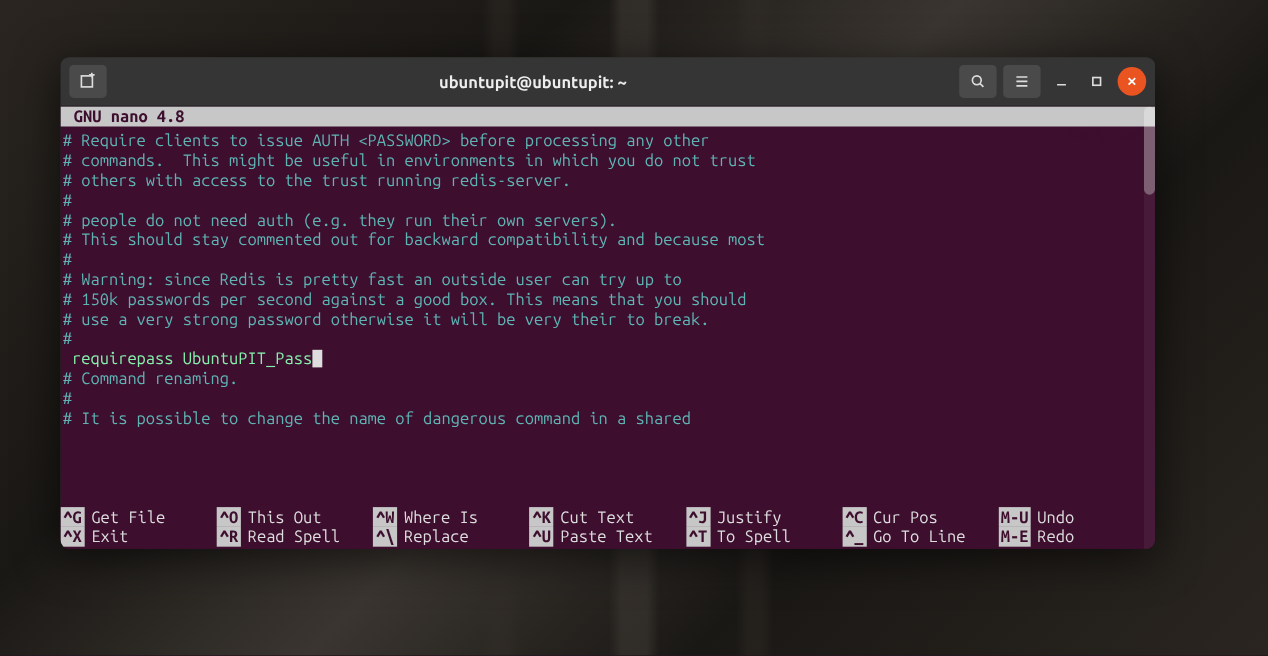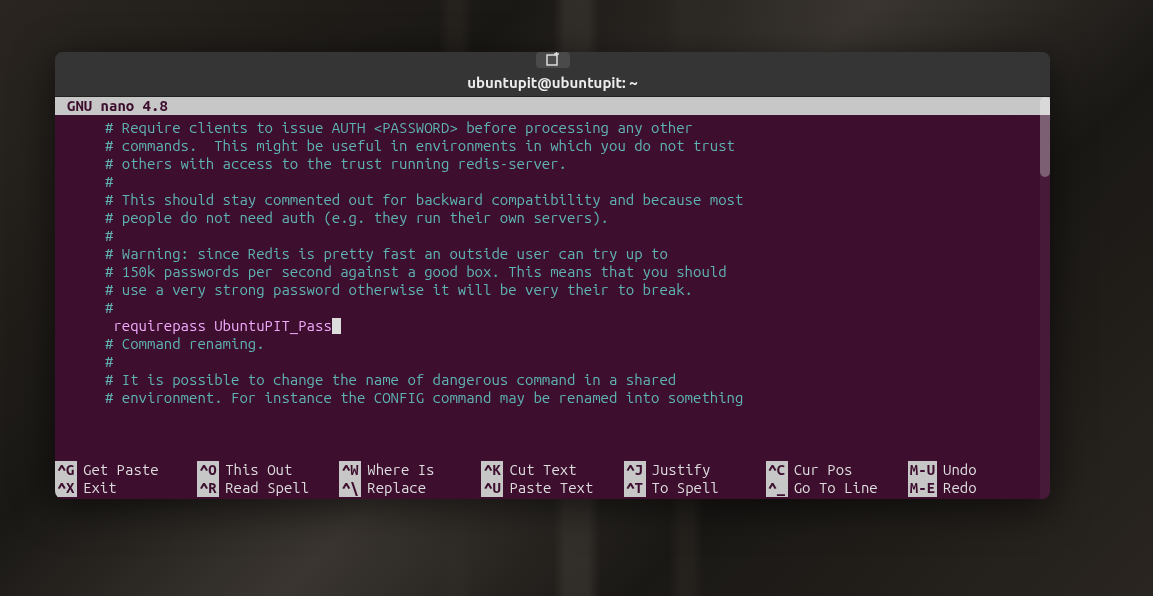--- a/index.html
+++ b/index.html
@@ -39,21 +39,20 @@
     overflow: hidden;
   }
   .titlebar {
     height: 45px;
     background: #353535;
     display: flex;
     align-items: center;
     padding: 0 8px;
     gap: 6px;
     border-bottom: 1px solid #222;
-    flex-direction: column;
   }
   .titlebar-btn {
     width: 34px;
     height: 30px;
     border-radius: 4px;
     display: flex;
     align-items: center;
     justify-content: center;
     color: #ddd;
     background: transparent;
@@ -98,23 +97,23 @@
   .nano-header .filepath { flex: 0 0 auto; }
   .nano-header .spacer2 { flex: 1; }
   .nano-header .status { flex: 0 0 auto; margin-top: 16px; }
   .editor-area {
     flex: 1;
     padding: 4px 0 0 0;
     font-size: 15px;
     line-height: 18px;
     color: #5fb3b3;
   }
-  .line { white-space: pre; padding: 0 2px; margin-left: 48px; }
+  .line { white-space: pre; padding: 0 2px; }
   .comment { color: #5fb3b3; }
-  .edited { color: #f0abfc; }
+  .edited { color: #86efac; }
   .cursor {
     display: inline-block;
     width: 9px;
     height: 16px;
     background: #ddd;
     vertical-align: text-bottom;
   }
   .shortcuts {
     background: #3d0e2e;
     padding: 2px 0 2px 0;
@@ -206,39 +205,38 @@
       <span class="spacer2"></span>
       <span class="status">Modified</span>
     </div>
 
     <div class="editor-area">
       <div class="line comment"></div>
       <div class="line comment"># Require clients to issue AUTH &lt;PASSWORD&gt; before processing any other</div>
       <div class="line comment"># commands.  This might be useful in environments in which you do not trust</div>
       <div class="line comment"># others with access to the trust running redis-server.</div>
       <div class="line comment">#</div>
+      <div class="line comment"># people do not need auth (e.g. they run their own servers).</div>
       <div class="line comment"># This should stay commented out for backward compatibility and because most</div>
-      <div class="line comment"># people do not need auth (e.g. they run their own servers).</div>
       <div class="line comment">#</div>
       <div class="line comment"># Warning: since Redis is pretty fast an outside user can try up to</div>
       <div class="line comment"># 150k passwords per second against a good box. This means that you should</div>
       <div class="line comment"># use a very strong password otherwise it will be very their to break.</div>
       <div class="line comment">#</div>
       <div class="line edited"><span> requirepass UbuntuPIT_Pass</span><span class="cursor"></span></div>
       <div class="line comment"></div>
       <div class="line comment"># Command renaming.</div>
       <div class="line comment">#</div>
       <div class="line comment"># It is possible to change the name of dangerous command in a shared</div>
-      <div class="line comment"># environment. For instance the CONFIG command may be renamed into something</div>
     </div>
 
     <div class="shortcuts">
       <div class="sc">
           <span class="sc-key">^G</span>
-          <span>Get Paste</span>
+          <span>Get File</span>
         </div>
       <div class="sc">
           <span class="sc-key">^O</span>
           <span>This Out</span>
         </div>
       <div class="sc">
           <span class="sc-key">^W</span>
           <span>Where Is</span>
         </div>
       <div class="sc">

